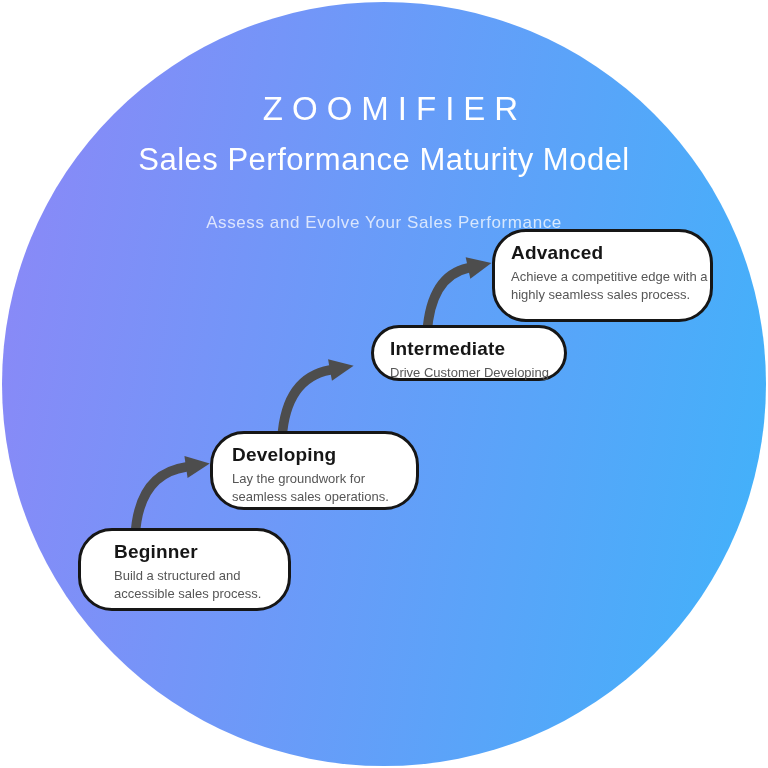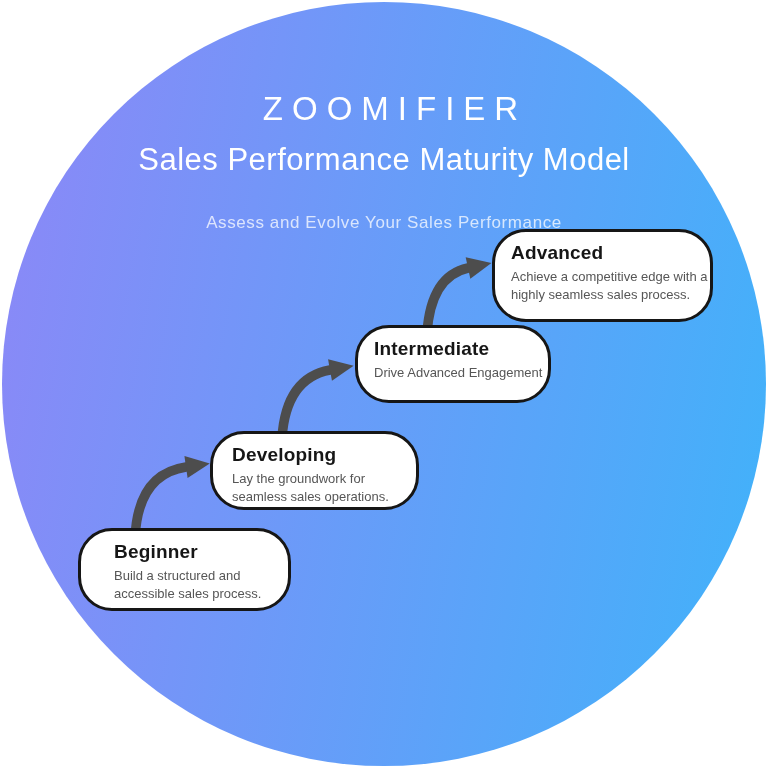--- a/index.html
+++ b/index.html
@@ -42,21 +42,21 @@
   }
   .stage-name{
     font-size:19px;line-height:23px;font-weight:700;color:var(--card-title);
     margin:0 0 4px 0;letter-spacing:0.2px;
   }
   .stage-desc div{
     font-size:13px;line-height:17.5px;color:var(--card-text);white-space:nowrap;
   }
   .stage-beginner    {left:78px;  top:528px; width:213px; height:83px; padding-left:33px;}
   .stage-developing  {left:210px; top:431px; width:209px; height:79px; padding-left:19px;}
-  .stage-intermediate{left:355px; top:325px; width:196px; height:78px;}
+  .stage-intermediate{left:371px; top:325px; width:196px; height:56px;}
   .stage-advanced    {left:492px; top:229px; width:221px; height:93px;}
 </style>
 </head>
 <body>
 
 <div class="canvas">
 
   <div class="circle"></div>
 
   <div class="header">
@@ -88,21 +88,21 @@
     <div class="stage-name">Beginner</div>
     <div class="stage-desc">
       <div>Build a structured and</div>
       <div>accessible sales process.</div>
     </div>
   </div>
 
   <div class="stage stage-intermediate">
     <div class="stage-name">Intermediate</div>
     <div class="stage-desc">
-      <div>Drive Advanced Engagement</div>
+      <div>Drive Customer Developing</div>
       <div></div>
     </div>
   </div>
 
   <div class="stage stage-advanced">
     <div class="stage-name">Advanced</div>
     <div class="stage-desc">
       <div>Achieve a competitive edge with a</div>
       <div>highly seamless sales process.</div>
     </div>

